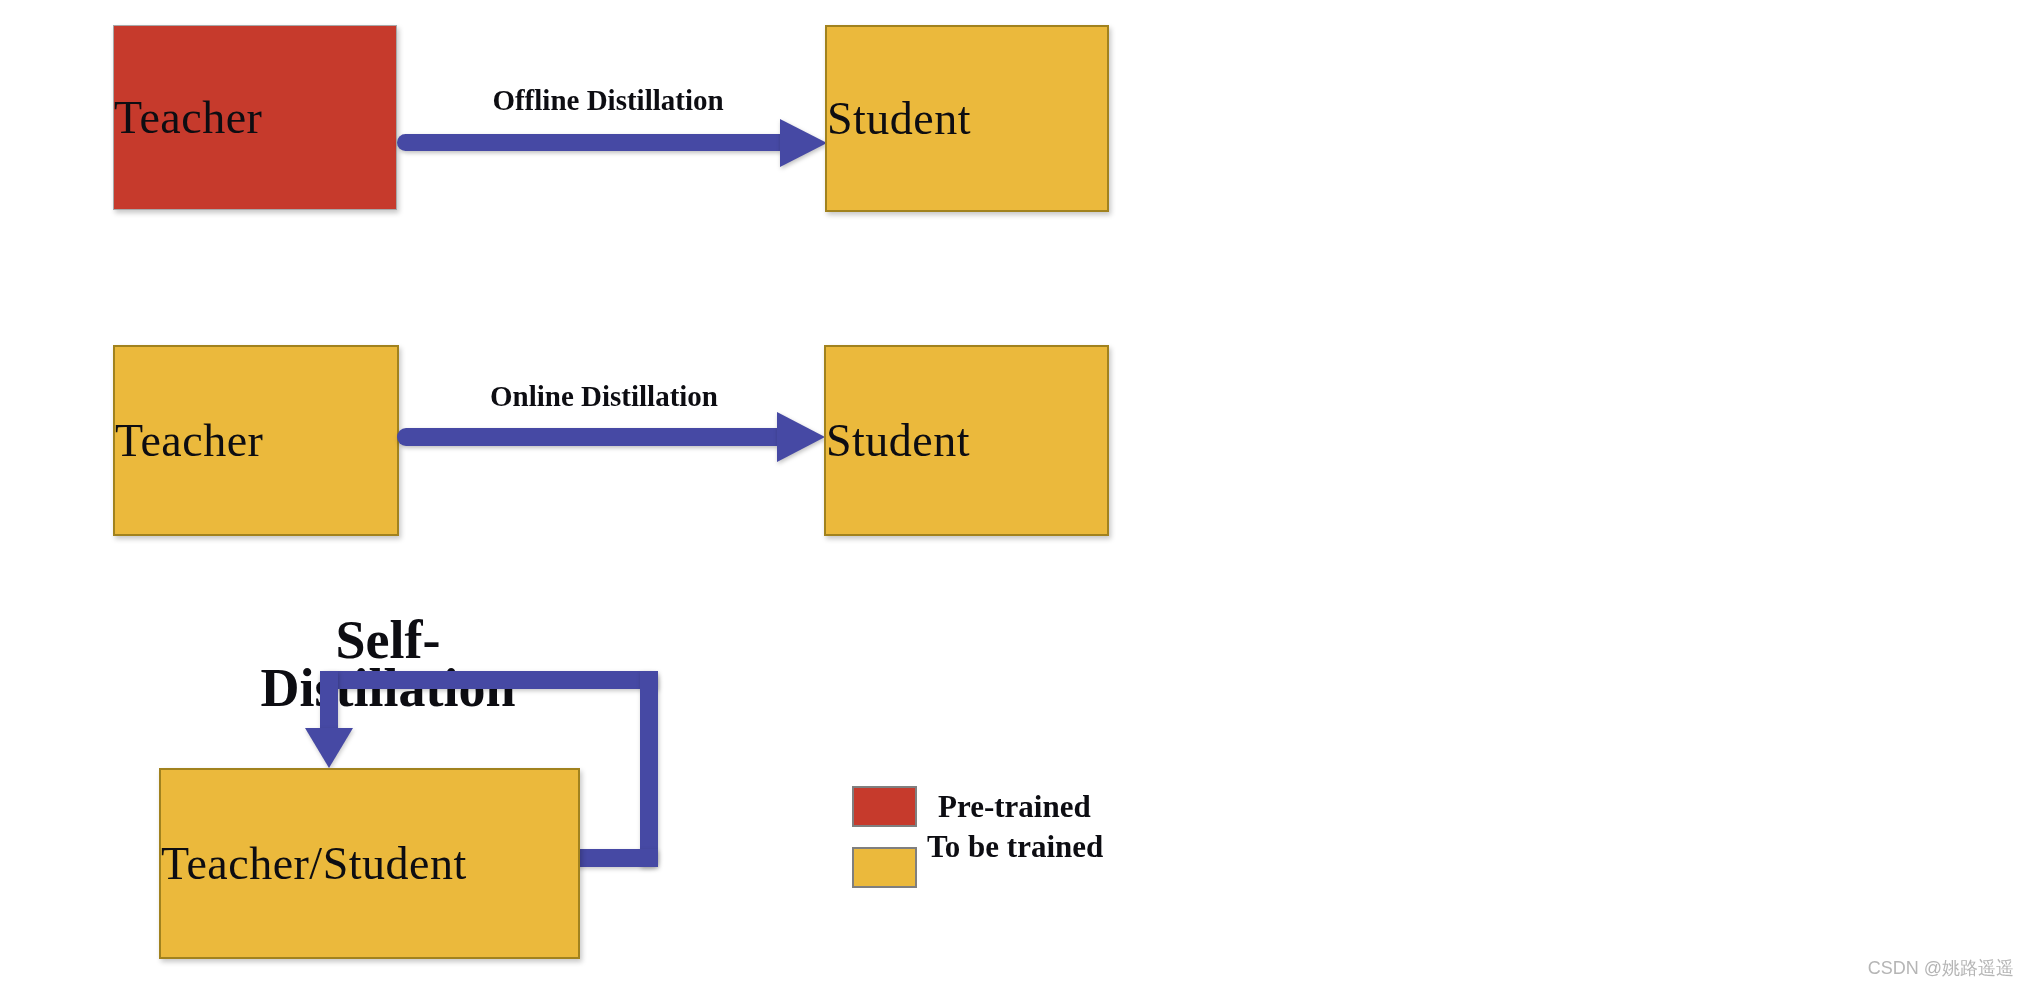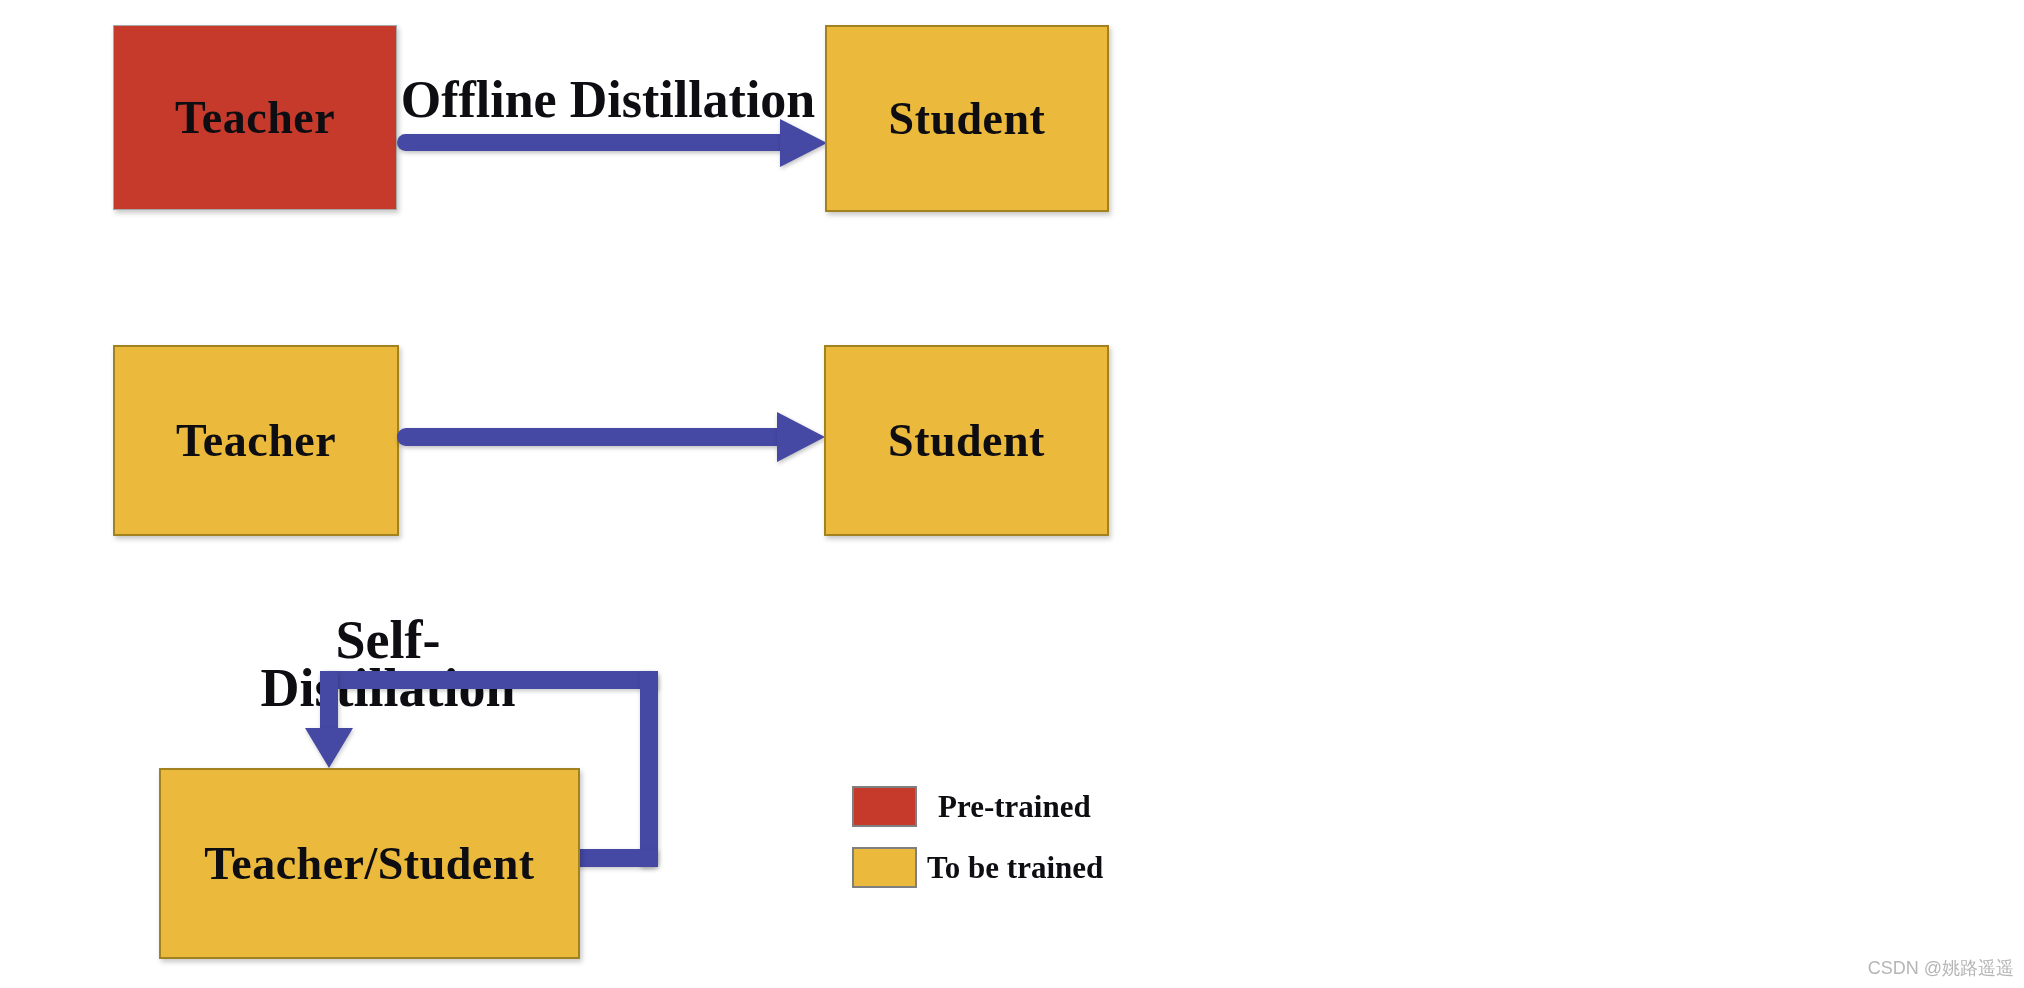--- a/index.html
+++ b/index.html
@@ -2,34 +2,34 @@
 <html style="--c-pretrained_red: #C63A2C; --c-trained_yellow: #EBB93C; --c-yellow_border: #A1821E; --c-red_border: #A8A8A8; --c-arrow_blue: #4649A4; --c-legend_swatch_border: #7F7F7F; --c-text: #0D0D12; --c-watermark_gray: #B5B5B5;"><head>
 <meta charset="utf-8">
 <style>
   html,body{margin:0;padding:0;background:#ffffff;}
   .canvas{
     position:relative;width:2024px;height:988px;background:#ffffff;overflow:hidden;
     font-family:"Liberation Serif","DejaVu Serif",serif;color:var(--c-text,#0d0d12);
   }
   
   .node{
-    position:absolute;display:flex;align-items:center;justify-content:center;
-    font-weight:bold;font-size:46px;letter-spacing:0.5px;
+    position:absolute;display:flex;align-items:center;
+    font-weight:normal;font-size:46px;letter-spacing:0.5px;
     box-shadow:2px 3px 5px rgba(0,0,0,0.22);
   }
   .fill-red{background:var(--c-pretrained_red,#C63A2C);border:1px solid var(--c-red_border,#a8a8a8);}
   .fill-yellow{background:var(--c-trained_yellow,#EBB93C);border:2px solid var(--c-yellow_border,#A1821E);}
   .box-t1{left:113px;top:25px;width:282px;height:183px;}
   .box-s1{left:825px;top:25px;width:280px;height:183px;}
   .box-t2{left:113px;top:345px;width:282px;height:187px;}
   .box-s2{left:824px;top:345px;width:281px;height:187px;}
   .box-ts{left:123px;top:768px;width:417px;height:187px;font-size:46px;margin-left:36px;}
   
   .arrow-label{
-    position:absolute;font-weight:bold;text-align:center;font-size:52px;line-height:48px;
+    position:absolute;font-weight:bold;text-align:center;font-size:29px;line-height:48px;
   }
   .lbl-r1{left:398px;top:76px;width:420px;height:48px;}
   .lbl-r2{left:394px;top:372px;width:420px;height:48px;}
   .lbl-r3{left:238px;top:616px;width:300px;height:48px;font-size:54px;}
   
   .shaft{
     position:absolute;background:var(--c-arrow_blue,#4649A4);
     filter:drop-shadow(1px 2px 2px rgba(0,0,0,0.25));
   }
   .shaft-r1{left:397px;top:134px;width:384px;height:17px;border-radius:9px 0 0 9px;}
@@ -53,21 +53,21 @@
     border-left:24px solid transparent;border-right:24px solid transparent;
     border-top:40px solid var(--c-arrow_blue,#4649A4);
     filter:drop-shadow(1px 2px 2px rgba(0,0,0,0.22));
   }
   
   .swatch{position:absolute;width:61px;height:37px;border:2px solid var(--c-legend_swatch_border,#7f7f7f);}
   .swatch-red{left:852px;top:786px;background:var(--c-pretrained_red,#C63A2C);}
   .swatch-yellow{left:852px;top:847px;background:var(--c-trained_yellow,#EBB93C);}
   .legend-label{position:absolute;font-weight:bold;font-size:31px;line-height:41px;height:41px;}
   .legend-label-1{left:938px;top:786px;}
-  .legend-label-2{left:927px;top:847px;}
+  .legend-label-2{left:927px;top:826px;}
   
   .watermark{
     position:absolute;right:10px;top:956px;
     font-family:Liberation Sans, sans-serif;
     font-size:18px;color:var(--c-watermark_gray,#b5b5b5);
   }
 </style>
 </head>
 <body>
 
@@ -79,20 +79,21 @@
   <div class="arrow-label lbl-r1">Offline Distillation</div>
   <div class="shaft shaft-r1"></div>
   <div class="head-right head-r1"></div>
   <div class="node fill-yellow box-s1">
     <span>Student</span>
   </div>
 
   <div class="node fill-yellow box-t2">
     <span>Teacher</span>
   </div>
+  <div class="arrow-label lbl-r2">Online Distillation</div>
   <div class="shaft shaft-r2"></div>
   <div class="head-right head-r2"></div>
   <div class="node fill-yellow box-s2">
     <span>Student</span>
   </div>
 
   <div class="arrow-label lbl-r3">Self-Distillation</div>
   <div class="seg seg-top"></div>
   <div class="seg seg-right"></div>
   <div class="seg seg-bottom"></div>

